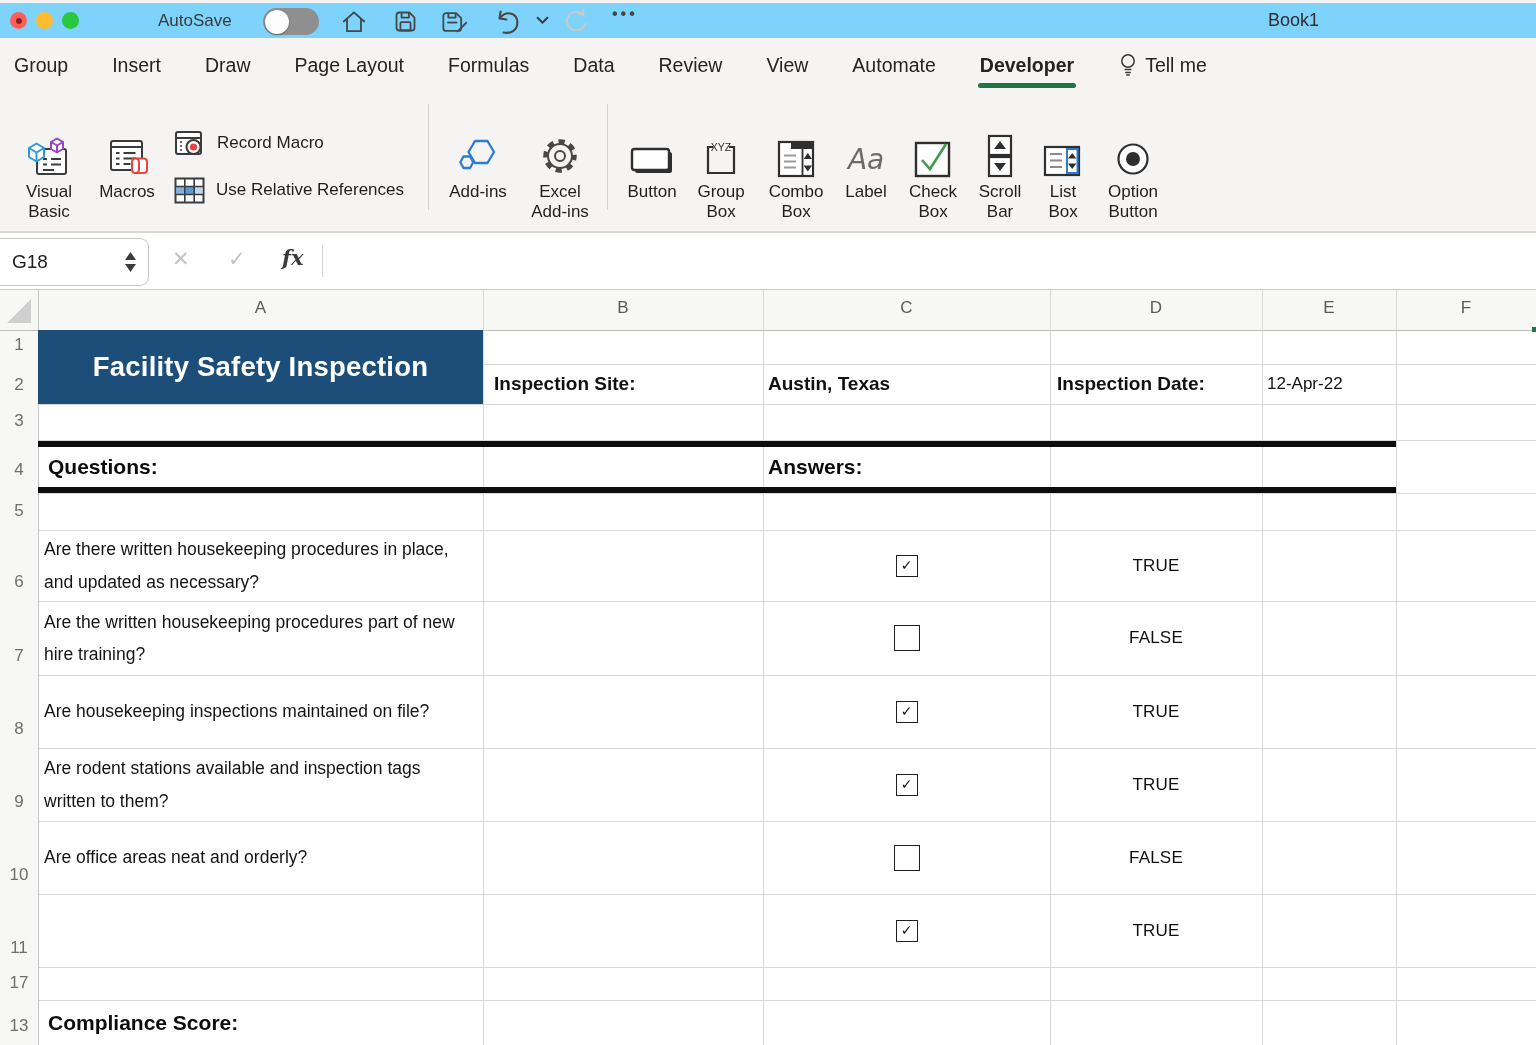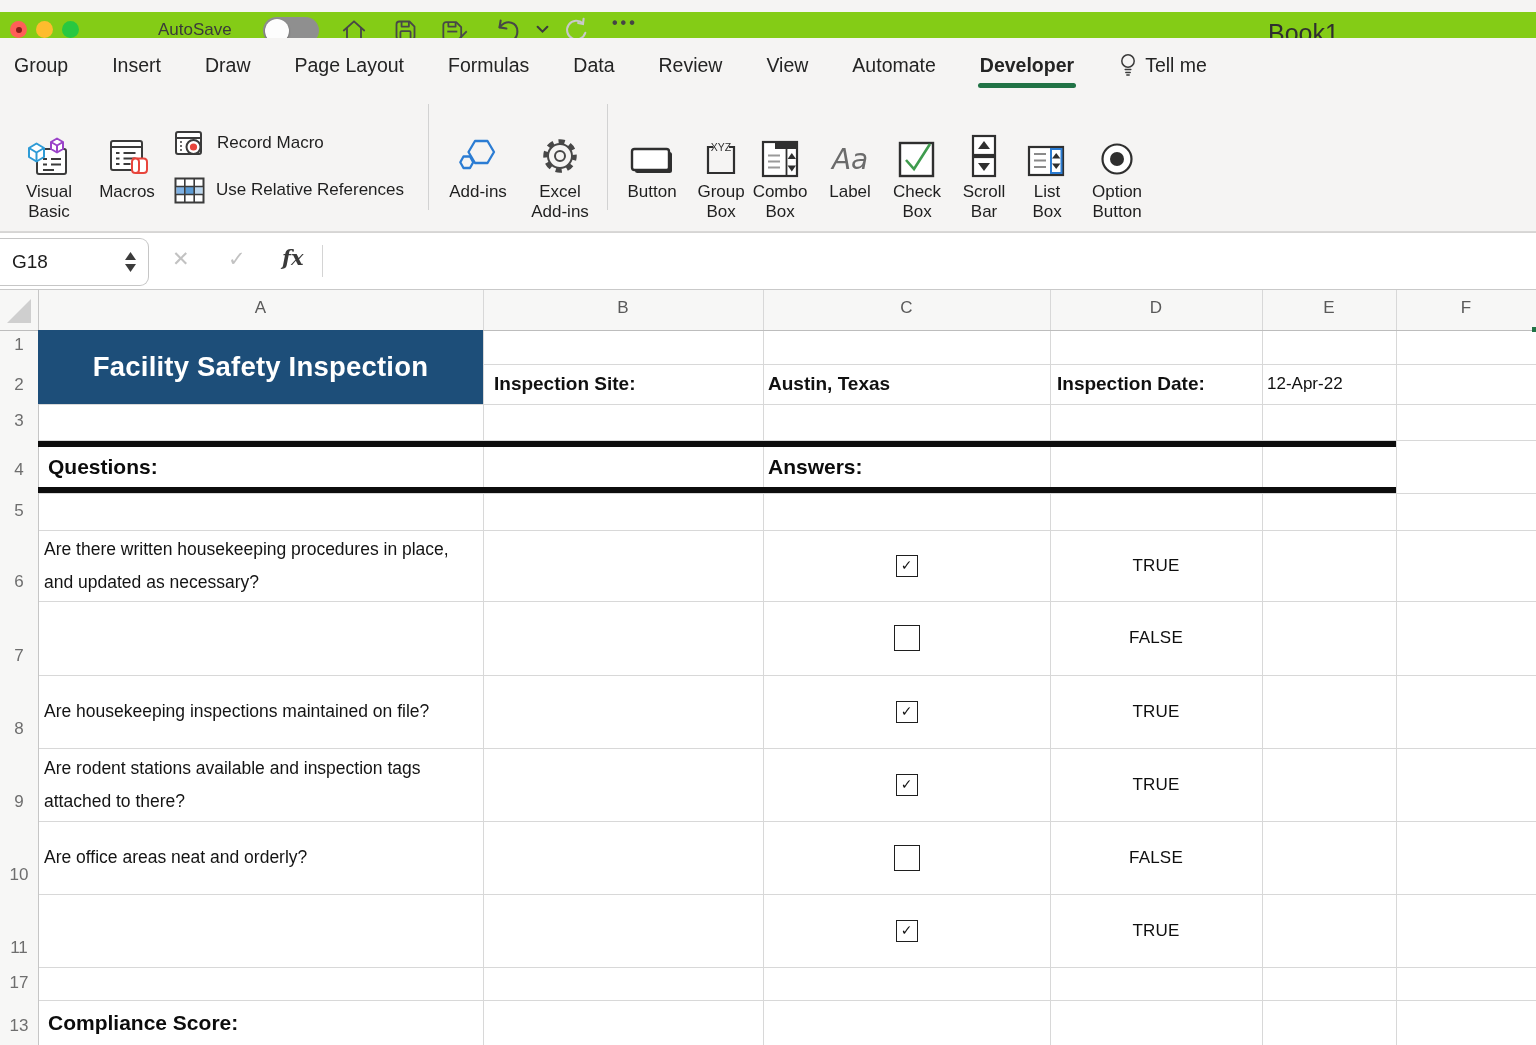--- a/index.html
+++ b/index.html
@@ -1,30 +1,30 @@
 <!DOCTYPE html>
 <html><head>
 <meta charset="utf-8">
 <style>
   html,body{margin:0;padding:0;background:#f5f4f3;width:1536px;height:1045px;overflow:hidden;
             font-family:"Liberation Sans",sans-serif;-webkit-font-smoothing:antialiased;}
   svg{display:block;}
 
   
-  #titlebar{position:absolute;left:0;top:12px;width:1536px;height:38px;background:#84cc16;}
+  #titlebar{position:absolute;left:0;top:3px;width:1536px;height:38px;background:#7dd3fc;}
   .tl{position:absolute;top:9px;width:17px;height:17px;border-radius:50%;}
   #tl-red{left:10px;background:#ff5f57;}
   #tl-red::after{content:"";position:absolute;left:5.5px;top:5.5px;width:6px;height:6px;border-radius:50%;background:#8c1f1a;}
   #tl-yellow{left:36px;background:#febc2e;}
   #tl-green{left:62px;background:#28c840;}
   #autosave-label{position:absolute;left:158px;top:8px;font-size:17px;color:#3a3a3a;}
   #autosave-toggle{position:absolute;left:263px;top:5px;width:56px;height:27px;border-radius:14px;background:#8f8f8f;}
   #autosave-toggle .knob{position:absolute;left:1.5px;top:1.5px;width:24px;height:24px;border-radius:50%;background:#fdfdfd;box-shadow:0 1px 2px rgba(0,0,0,.35);}
   .tb-ic{position:absolute;top:5px;}
-  #doc-title{position:absolute;left:1268px;top:7px;font-size:25px;color:#2f2f2f;}
+  #doc-title{position:absolute;left:1268px;top:7px;font-size:18px;color:#2f2f2f;}
 
   
   #tabsbar{position:absolute;left:0;top:38px;width:1536px;height:54px;background:#f5f4f3;
            display:flex;align-items:center;column-gap:44px;padding-left:14px;box-sizing:border-box;}
   .tab{font-size:19.5px;color:#242424;position:relative;white-space:nowrap;}
   .tab.active{font-weight:700;}
   .tab.active .underline{position:absolute;left:-2px;right:-2px;bottom:-11px;height:4.5px;border-radius:2.5px;background:#217346;}
   #tellme{display:flex;align-items:center;gap:7px;}
 
   
@@ -259,21 +259,21 @@
   <div class="rbtn" style="margin-left:10px;width:58px">
     <span class="ricon">
       <svg width="40" height="36" viewBox="0 0 40 36" fill="none">
         <path d="M12 5 H7 V31 H33 V5 H28" stroke="#2f2f2f" stroke-width="2.2" fill="none"></path>
         <text x="20" y="9" text-anchor="middle" font-size="10.5" font-family="Liberation Sans, sans-serif" fill="#2f2f2f">XYZ</text>
       </svg>
     </span>
     <span class="rlabel" style="width:52px">Group Box</span>
   </div>
 
-  <div class="rbtn" style="margin-left:0;width:60px">
+  <div class="rbtn" style="margin-left:16px;width:60px">
     <span class="ricon">
       <svg width="38" height="38" viewBox="0 0 38 38" fill="none">
         <rect x="2" y="2" width="34" height="34" fill="#fff" stroke="#2f2f2f" stroke-width="2.2"></rect>
         <rect x="14" y="2" width="22" height="7" fill="#2f2f2f"></rect>
         <path d="M7 15.5 h12 M7 21.5 h12 M7 27.5 h12" stroke="#9a9a9a" stroke-width="2.2"></path>
         <path d="M25.5 9 V36" stroke="#2f2f2f" stroke-width="1.8"></path>
         <path d="M30.8 13 L35 19 H26.6 Z" fill="#2f2f2f"></path>
         <path d="M30.8 31.5 L26.6 25.5 H35 Z" fill="#2f2f2f"></path>
       </svg>
     </span>
@@ -435,34 +435,35 @@
   </div>
 
   <div class="qrow" style="top:240px;height:71px">
     <div class="qcell">Are there written housekeeping procedures in place, and updated as necessary?</div>
     <div class="ccell">
       <span class="cbox" data-state="checked"></span>
     </div>
     <div class="dcell">TRUE</div>
   </div>
   <div class="qrow" style="top:311px;height:74px">
+    <div class="qcell">Are the written housekeeping procedures part of new hire training?</div>
     <div class="ccell">
       <span class="cbox" data-state="unchecked"></span>
     </div>
     <div class="dcell">FALSE</div>
   </div>
   <div class="qrow" style="top:385px;height:73px">
     <div class="qcell">Are housekeeping inspections maintained on file?</div>
     <div class="ccell">
       <span class="cbox" data-state="checked"></span>
     </div>
     <div class="dcell">TRUE</div>
   </div>
   <div class="qrow" style="top:458px;height:73px">
-    <div class="qcell">Are rodent stations available and inspection tags attached to there?</div>
+    <div class="qcell">Are rodent stations available and inspection tags written to them?</div>
     <div class="ccell">
       <span class="cbox" data-state="checked"></span>
     </div>
     <div class="dcell">TRUE</div>
   </div>
   <div class="qrow" style="top:531px;height:73px">
     <div class="qcell">Are office areas neat and orderly?</div>
     <div class="ccell">
       <span class="cbox" data-state="unchecked"></span>
     </div>

